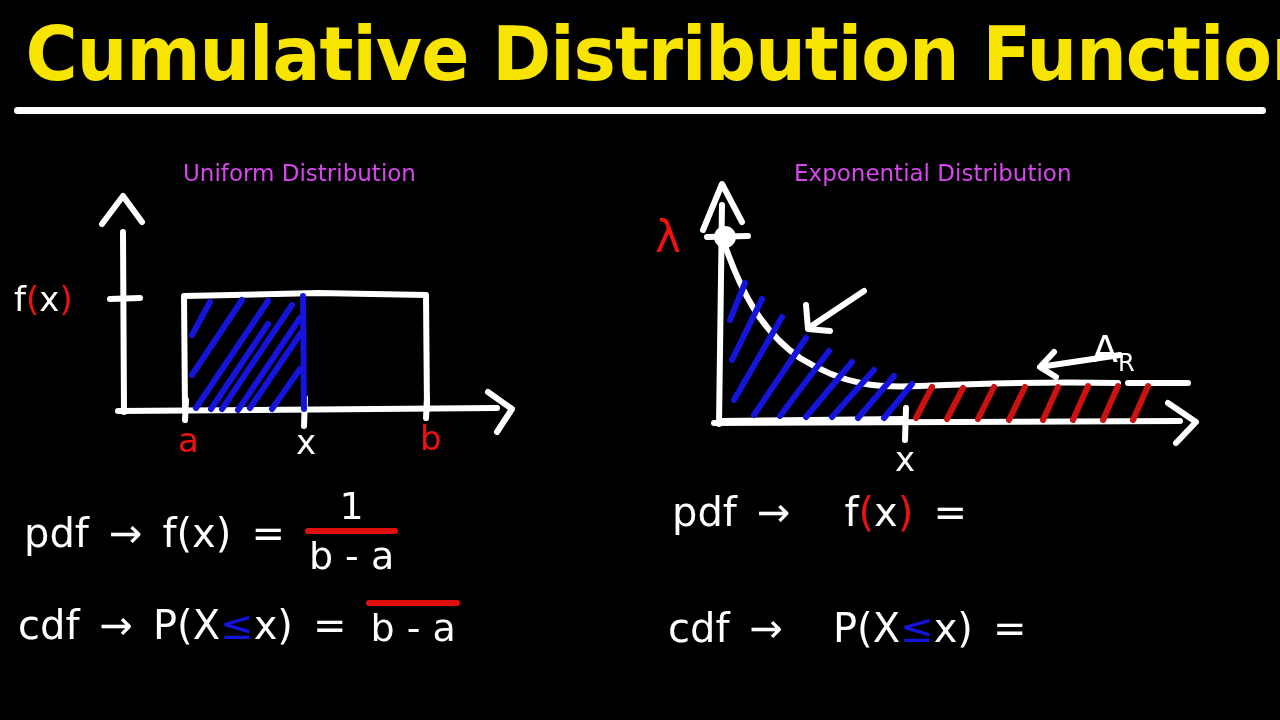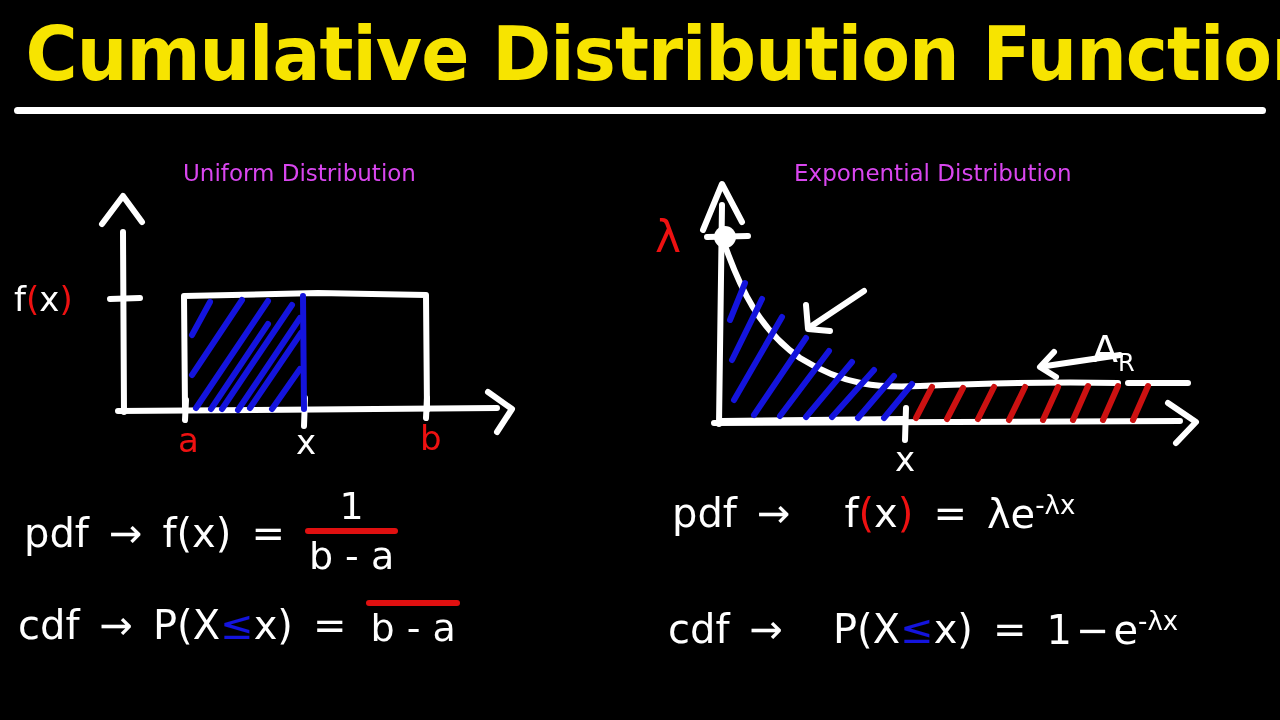--- a/index.html
+++ b/index.html
@@ -257,28 +257,26 @@
     <span>A</span><span class="sub">R</span>
   </div>
 
   <div class="hand formula" style="left:672px; top:492px;">
     <span class="inline-row">
       <span>pdf</span>
       <span>→</span>
       <span style="width:14px;display:inline-block;"></span>
       <span><span>f</span><span class="red">(</span><span>x</span><span class="red">)</span></span>
       <span>=</span>
-      <span><span>λ</span><span>e</span><span class="sup">-λx</span></span>
     </span>
   </div>
 
   <div class="hand formula" style="left:668px; top:608px;">
     <span class="inline-row">
       <span>cdf</span>
       <span>→</span>
       <span style="width:10px;display:inline-block;"></span>
       <span><span>P</span><span>(</span><span>X</span><span class="blue">≤</span><span>x</span><span>)</span></span>
       <span>=</span>
-      <span><span>1</span><span class="op">−</span><span>e</span><span class="sup">-λx</span></span>
     </span>
   </div>
 
 </div>
 
 </body></html>

